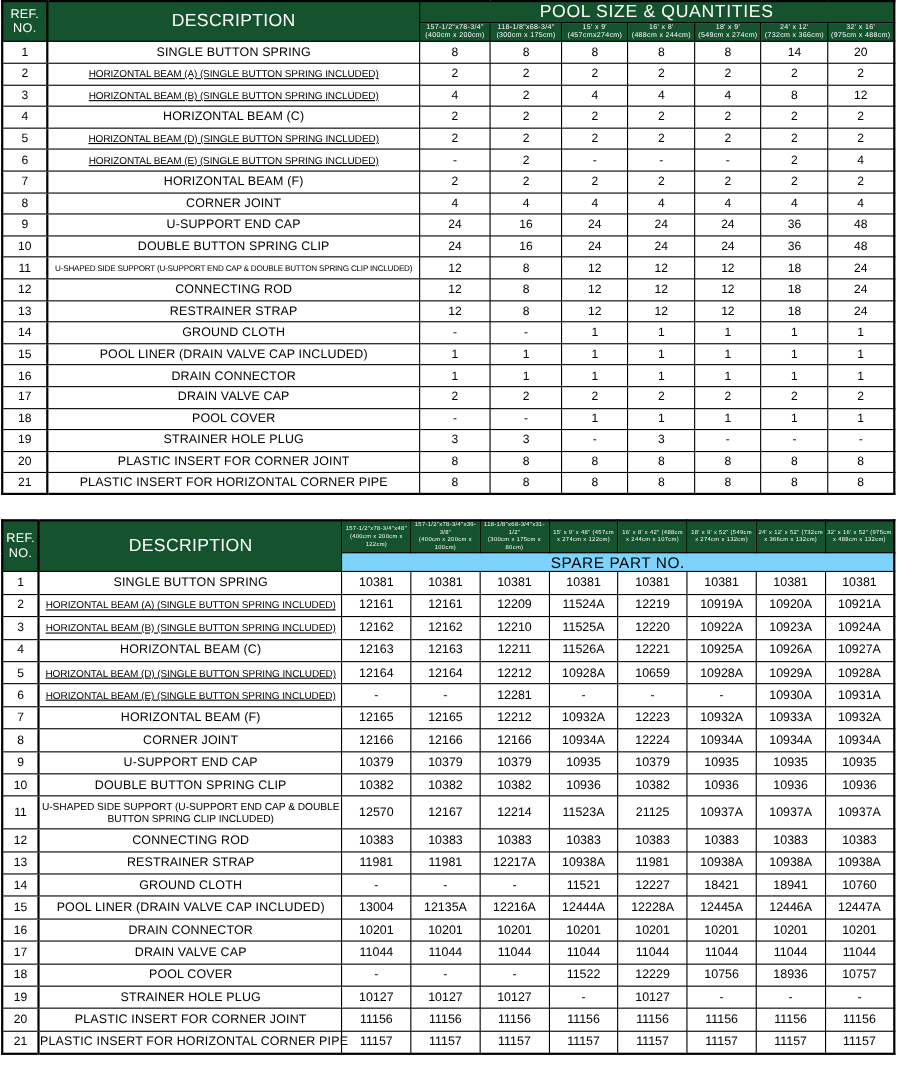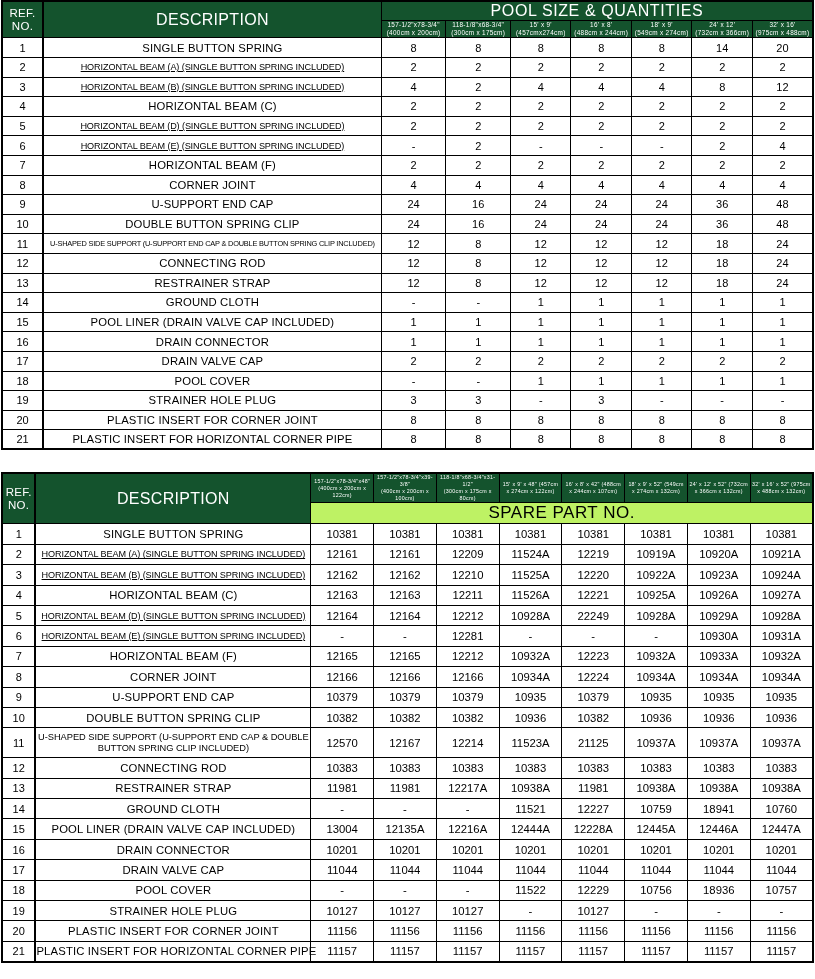--- a/index.html
+++ b/index.html
@@ -57,24 +57,24 @@
     font-weight: bold;
     padding: 1px 1px;
   }
   .hdr-size2 {
     font-size: 5.3px;
     line-height: 7px;
     font-weight: bold;
     padding: 1px 0px;
   }
   .spare-label {
-    background: #bef264;
+    background: #7dd3fc;
     color: #000;
     font-weight: bold;
-    font-size: 17px;
+    font-size: 14px;
     letter-spacing: .5px;
     height: 16px;
   }
   
   .refno {
     font-size: 11px;
     border-right: 2px solid #000 !important;
   }
   .desc {
     text-align: left;
@@ -511,21 +511,21 @@
           <td class="pn">10926A</td>
           <td class="pn">10927A</td>
         </tr>
         <tr class="datarow2">
           <td class="refno">5</td>
           <td class="desc sm">HORIZONTAL BEAM (D) (SINGLE BUTTON SPRING INCLUDED)</td>
           <td class="pn">12164</td>
           <td class="pn">12164</td>
           <td class="pn">12212</td>
           <td class="pn">10928A</td>
-          <td class="pn">22249</td>
+          <td class="pn">10659</td>
           <td class="pn">10928A</td>
           <td class="pn">10929A</td>
           <td class="pn">10928A</td>
         </tr>
         <tr class="datarow2">
           <td class="refno">6</td>
           <td class="desc sm">HORIZONTAL BEAM (E) (SINGLE BUTTON SPRING INCLUDED)</td>
           <td class="pn">-</td>
           <td class="pn">-</td>
           <td class="pn">12281</td>
@@ -620,21 +620,21 @@
           <td class="pn">10938A</td>
         </tr>
         <tr class="datarow2">
           <td class="refno">14</td>
           <td class="desc">GROUND CLOTH</td>
           <td class="pn">-</td>
           <td class="pn">-</td>
           <td class="pn">-</td>
           <td class="pn">11521</td>
           <td class="pn">12227</td>
-          <td class="pn">10759</td>
+          <td class="pn">18421</td>
           <td class="pn">18941</td>
           <td class="pn">10760</td>
         </tr>
         <tr class="datarow2">
           <td class="refno">15</td>
           <td class="desc">POOL LINER (DRAIN VALVE CAP INCLUDED)</td>
           <td class="pn">13004</td>
           <td class="pn">12135A</td>
           <td class="pn">12216A</td>
           <td class="pn">12444A</td>

